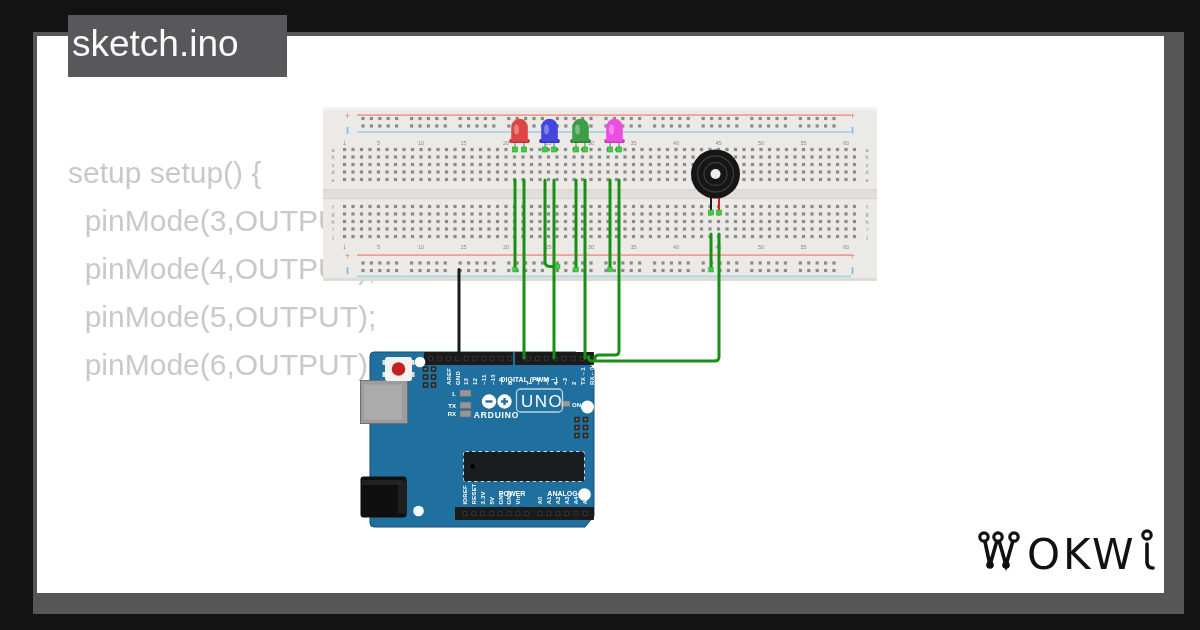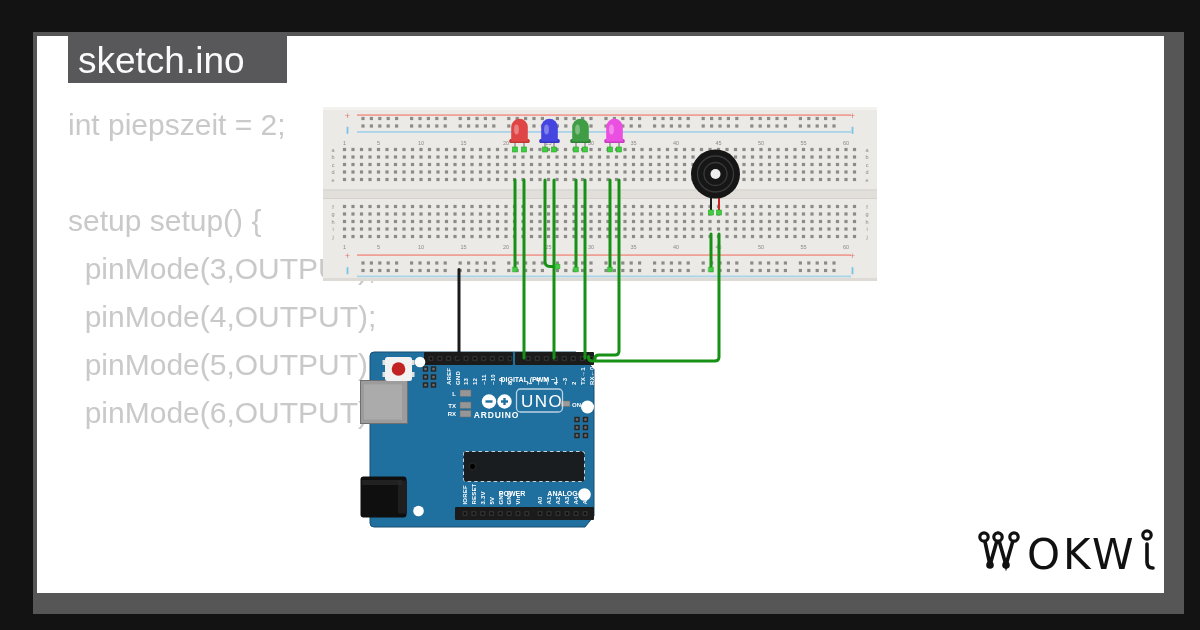--- a/index.html
+++ b/index.html
@@ -3,31 +3,31 @@
 <meta charset="utf-8">
 <style>
   html,body{margin:0;padding:0}
   body{width:1200px;height:630px;background:#131313;position:relative;overflow:hidden;
        font-family:"Liberation Sans",sans-serif}
   .frame{position:absolute;left:33px;top:32px;width:1151px;height:582px;background:#565656;z-index:1}
   .card{position:absolute;left:37px;top:36px;width:1127px;height:557px;background:#ffffff;z-index:2}
   .code{position:absolute;left:68px;top:101px;font-size:30px;line-height:48px;color:#c9c9c9;
         white-space:pre;z-index:3}
   #circuit{position:absolute;left:0;top:0;z-index:4}
-  .tab{position:absolute;left:68px;top:32px;width:219px;height:51px;background:#58585a;z-index:5;
-       color:#fafafa;font-size:37px;line-height:57px;padding-left:10px;box-sizing:border-box}
+  .tab{position:absolute;left:68px;top:15px;width:219px;height:62px;background:#58585a;z-index:5;
+       color:#fafafa;font-size:37px;line-height:57px;padding-left:4px;box-sizing:border-box}
   #logo{position:absolute;left:973px;top:518px;z-index:5}
 </style>
 </head>
 <body>
 
 <div class="frame"></div>
 <div class="card"></div>
 
-<div class="code" id="code"><div>int piepszeit = 2;</div><div>&nbsp;</div><div>setup setup() {</div><div>  pinMode(3,OUTPUT);</div><div>  pinMode(4,OUTPUT);</div><div>  pinMode(5,OUTPUT);</div><div>  pinMode(6,OUTPUT);</div></div>
+<div class="code" id="code"><div>&nbsp;</div><div>setup setup() {</div><div>  pinMode(3,OUTPUT);</div><div>  pinMode(4,OUTPUT);</div><div>  pinMode(5,OUTPUT);</div><div>  pinMode(6,OUTPUT);</div></div>
 
 <svg id="circuit" width="1200" height="630" viewBox="0 0 1200 630">
 
   <g>
     <rect x="323" y="107" width="554" height="174" fill="#eceae6"></rect>
     <rect x="323" y="107" width="554" height="3" fill="#f4f2ef"></rect>
     <rect x="323" y="278" width="554" height="3" fill="#dedbd7"></rect>
     <rect x="323" y="189.5" width="554" height="9.5" fill="#e2dfdb"></rect>
     <rect x="323" y="189.5" width="554" height="0.9" fill="#d3d0cc"></rect>
     <rect x="323" y="198.1" width="554" height="0.9" fill="#d3d0cc"></rect>

